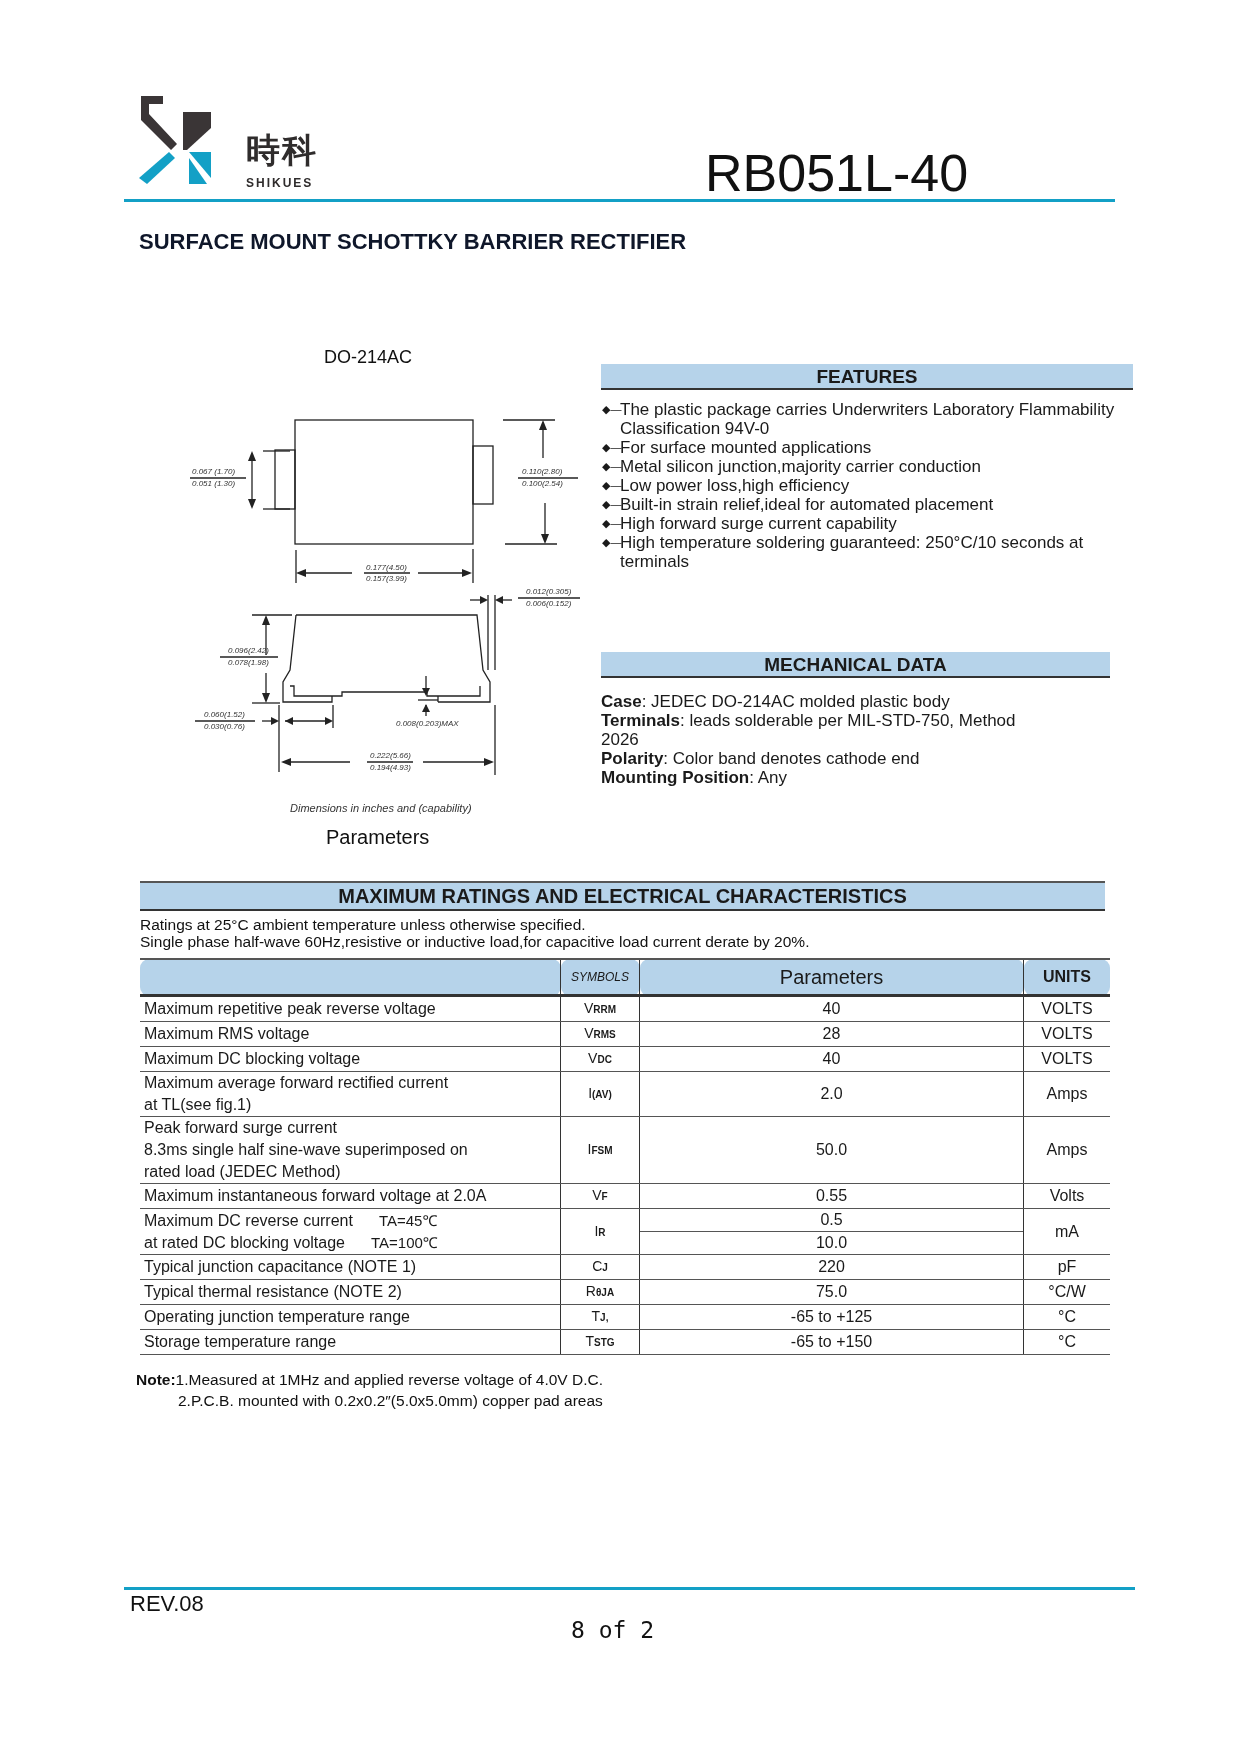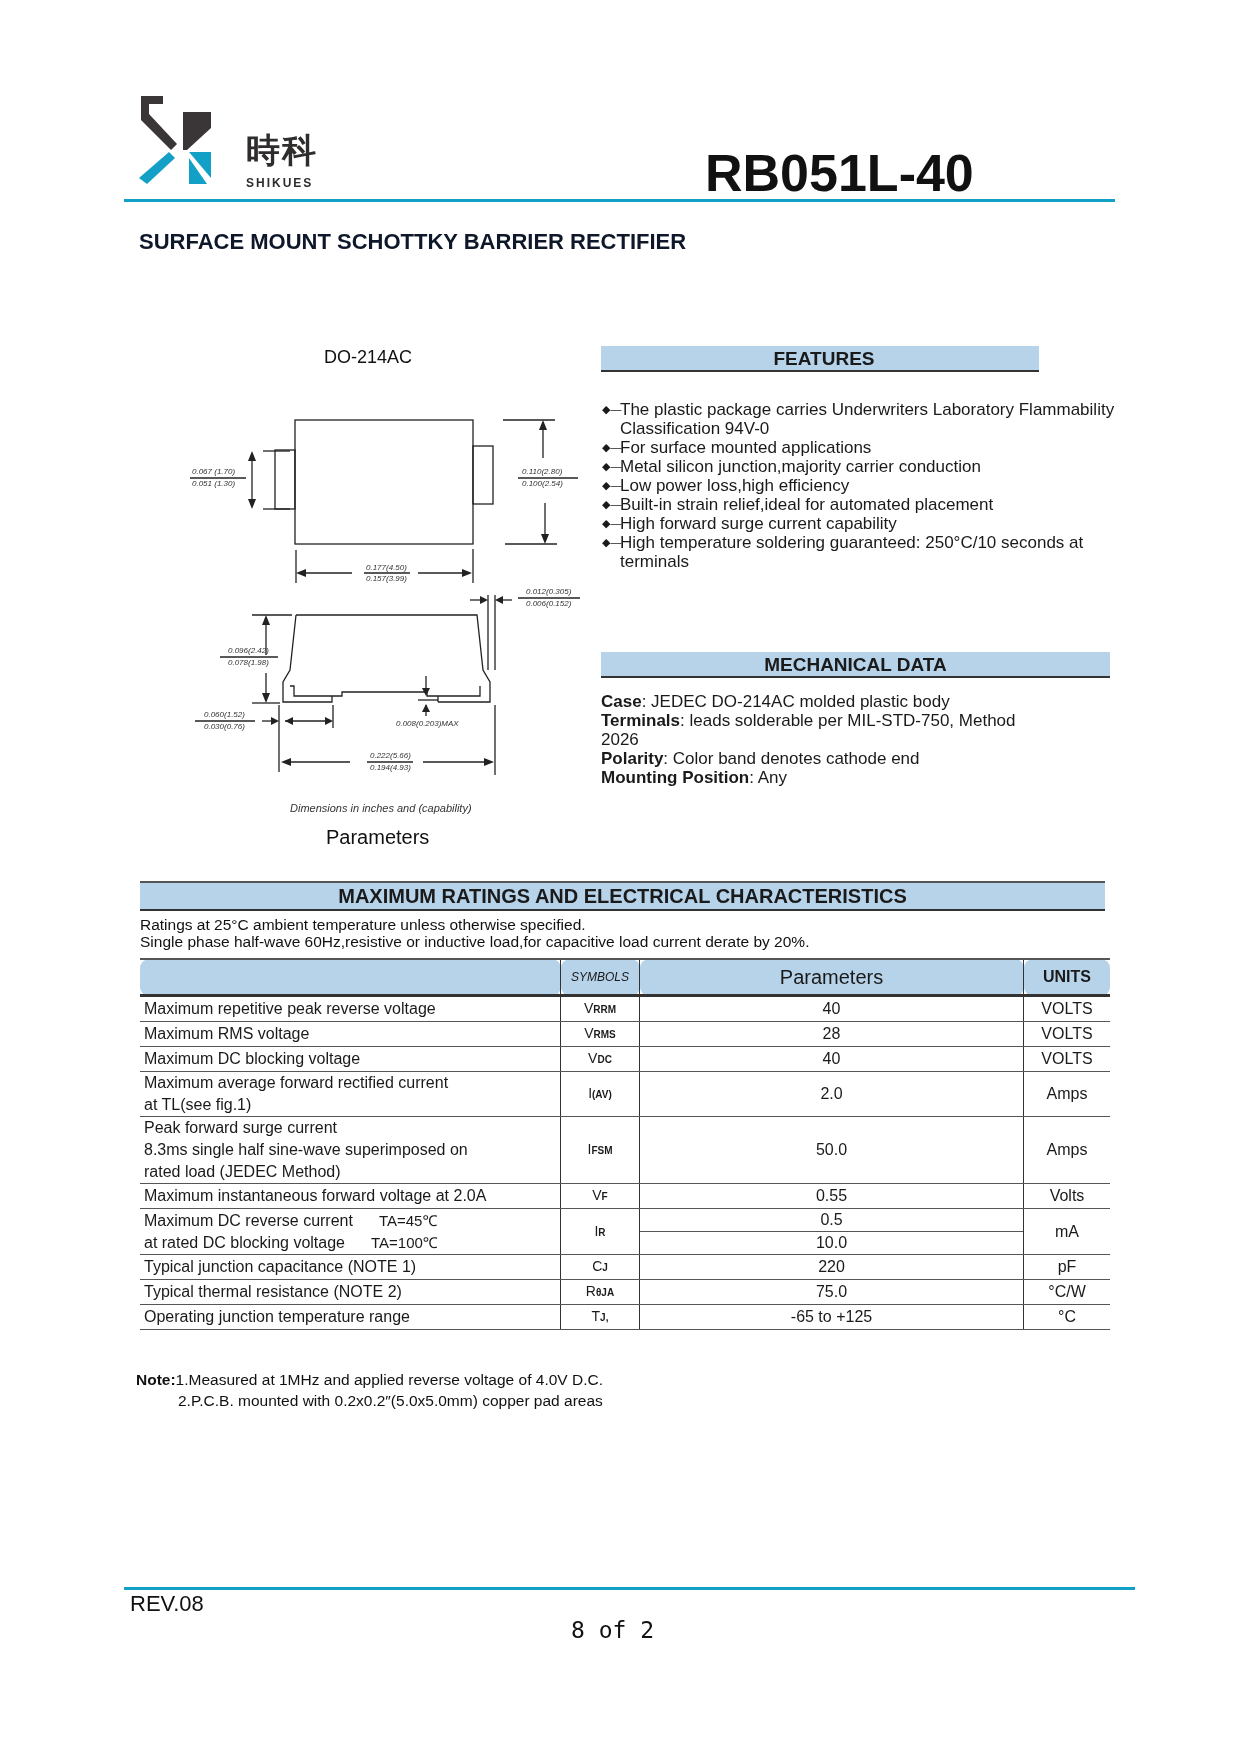--- a/index.html
+++ b/index.html
@@ -3,35 +3,35 @@
 <meta charset="utf-8">
 <style>
   html, body { margin: 0; padding: 0; background: #ffffff; }
   body { width: 1240px; height: 1754px; position: relative; overflow: hidden; font-family: "Liberation Sans", sans-serif; color: #1a1a1a; }
   .abs { position: absolute; }
 
   
   .logo { left: 133px; top: 92px; width: 200px; height: 100px; }
   .logo-cn { left: 246px; top: 128px; font-size: 34px; font-weight: bold; color: #2f2c2c; letter-spacing: 2px; font-family: "DejaVu Sans", sans-serif; }
   .logo-en { left: 246px; top: 176px; font-size: 12px; font-weight: bold; letter-spacing: 2px; color: #2f2c2c; }
-  .part-no { left: 705px; top: 143px; font-size: 52px; font-weight: bold; color: #111; letter-spacing: 0px; }
+  .part-no { left: 705px; top: 143px; font-size: 52px; font-weight: normal; color: #111; letter-spacing: 0px; }
   .header-rule { left: 124px; top: 199px; width: 991px; height: 3px; background: #13a0c6; }
 
   .doc-title { left: 139px; top: 229px; font-size: 22px; font-weight: bold; color: #0f172a; }
 
   
   .pkg-label { left: 324px; top: 347px; font-size: 18px; color: #111; }
   .drawing { left: 180px; top: 400px; width: 430px; height: 380px; }
   .dim-text { font-family: "Liberation Sans", sans-serif; font-style: italic; font-size: 8px; fill: #333; }
   .dims-note { left: 290px; top: 802px; font-size: 11px; font-style: italic; color: #333; }
   .params-caption { left: 326px; top: 826px; font-size: 20px; color: #111; }
 
   
   .sec-bar { background: #b6d3ea; border-bottom: 2px solid #333; text-align: center; font-weight: bold; color: #1a1a1a; }
-  .features-bar { left: 601px; top: 346px; width: 430px; height: 24px; font-size: 19px; line-height: 25px; padding-left: 8px; }
+  .features-bar { left: 601px; top: 364px; width: 532px; height: 24px; font-size: 19px; line-height: 25px; }
   .mech-bar { left: 601px; top: 652px; width: 509px; height: 24px; font-size: 19px; line-height: 25px; }
 
   .features-list { left: 600px; top: 400px; width: 520px; font-size: 17px; line-height: 19px; color: #1a1a1a; list-style: none; margin: 0; padding: 0; }
   .features-list li { position: relative; padding-left: 20px; }
   .features-list .bullet { position: absolute; left: 2px; top: 0; font-size: 11px; }
 
   .mech-list { left: 601px; top: 692px; width: 520px; font-size: 17px; line-height: 19px; color: #1a1a1a; }
   .mech-list b { font-weight: bold; }
 
   
@@ -278,20 +278,26 @@
       <td class="c-sym"><span>R</span><span class="sub">θJA</span></td>
       <td class="c-val">75.0</td>
       <td class="c-unit">°C/W</td>
     </tr>
     <tr>
       <td>Operating junction temperature range</td>
       <td class="c-sym"><span>T</span><span class="sub">J,</span></td>
       <td class="c-val">-65 to +125</td>
       <td class="c-unit">°C</td>
     </tr>
+    <tr>
+      <td>Storage temperature range</td>
+      <td class="c-sym"><span>T</span><span class="sub">STG</span></td>
+      <td class="c-val">-65 to +150</td>
+      <td class="c-unit">°C</td>
+    </tr>
   </tbody>
 </table>
 
 <div class="abs notes">
   <div><b>Note:</b><span>1.Measured at 1MHz and applied reverse voltage of 4.0V D.C.</span></div>
   <div class="n2">2.P.C.B. mounted with 0.2x0.2″(5.0x5.0mm) copper pad areas</div>
 </div>
 
 <div class="abs footer-rule"></div>
 <div class="abs rev">REV.08</div>

